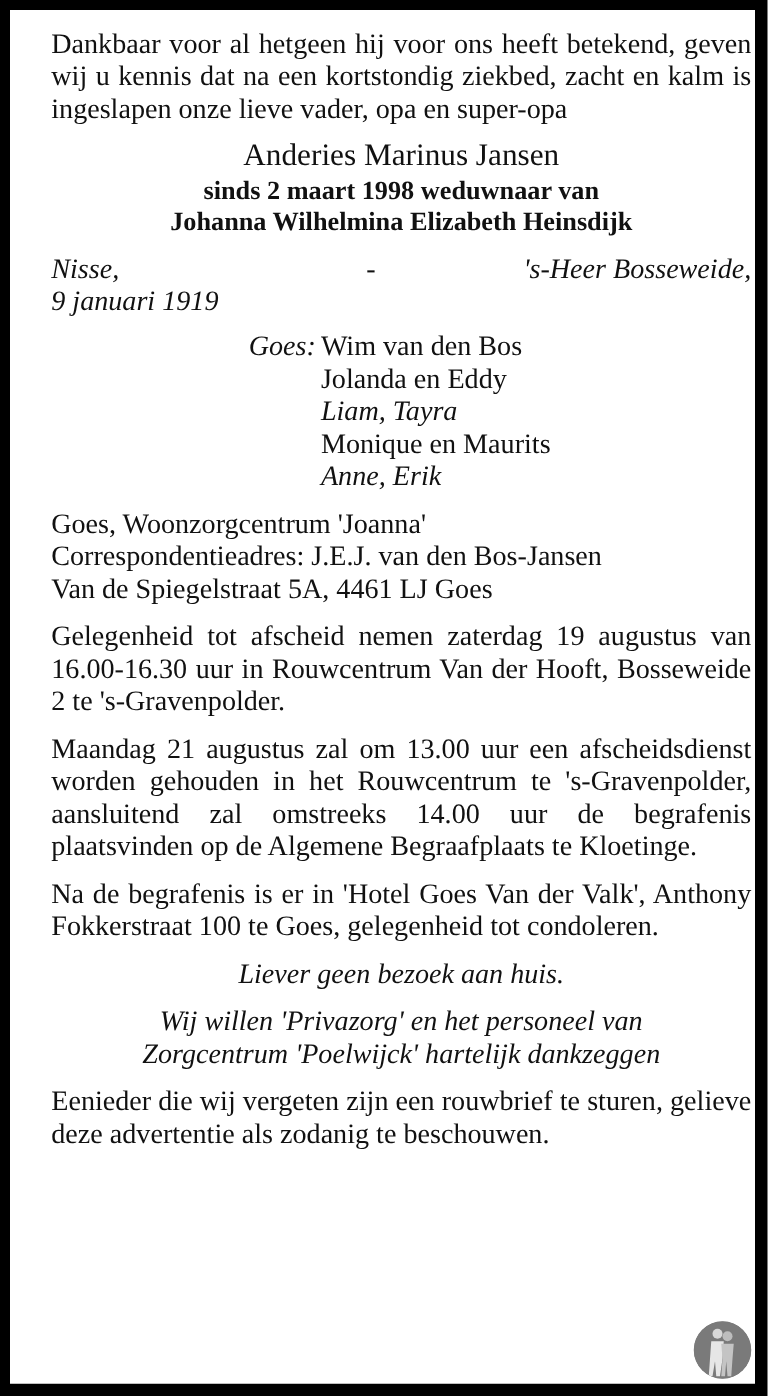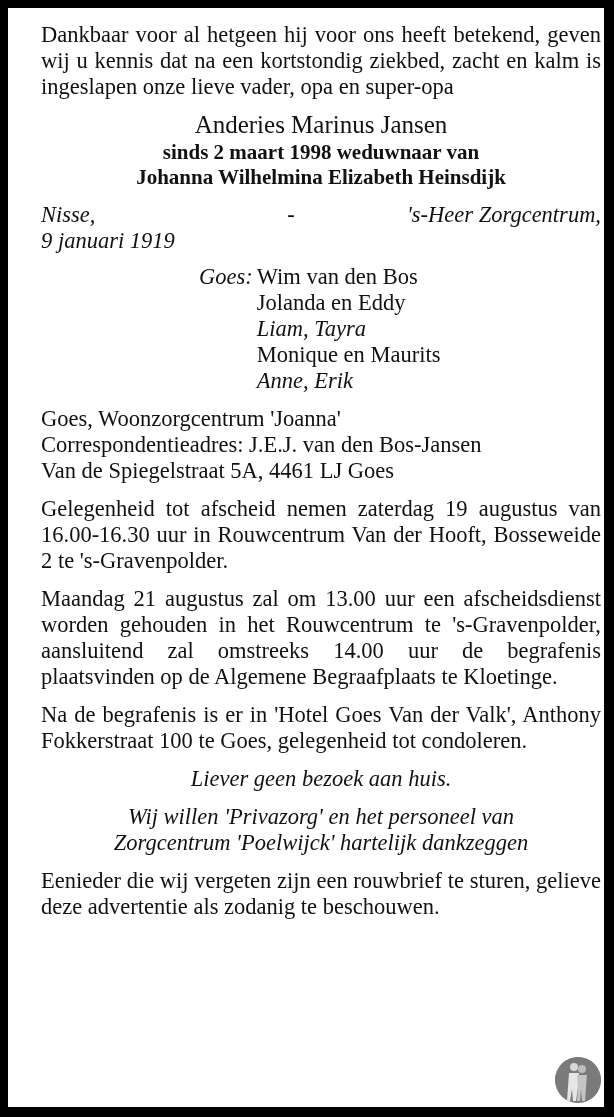--- a/index.html
+++ b/index.html
@@ -45,21 +45,21 @@
 
   <div class="places">
     <div class="col">
       <span>Nisse,</span>
       <span>9 januari 1919</span>
     </div>
     <div class="col dash">
       <span>-</span>
     </div>
     <div class="col right">
-      <span>'s-Heer Zorgcentrum,</span>
+      <span>'s-Heer Bosseweide,</span>
     </div>
   </div>
 
   <div class="family">
     <div class="city">Goes:</div>
     <div class="names">
       <div>Wim van den Bos</div>
       <div>Jolanda en Eddy</div>
       <div class="it">Liam, Tayra</div>
       <div>Monique en Maurits</div>

